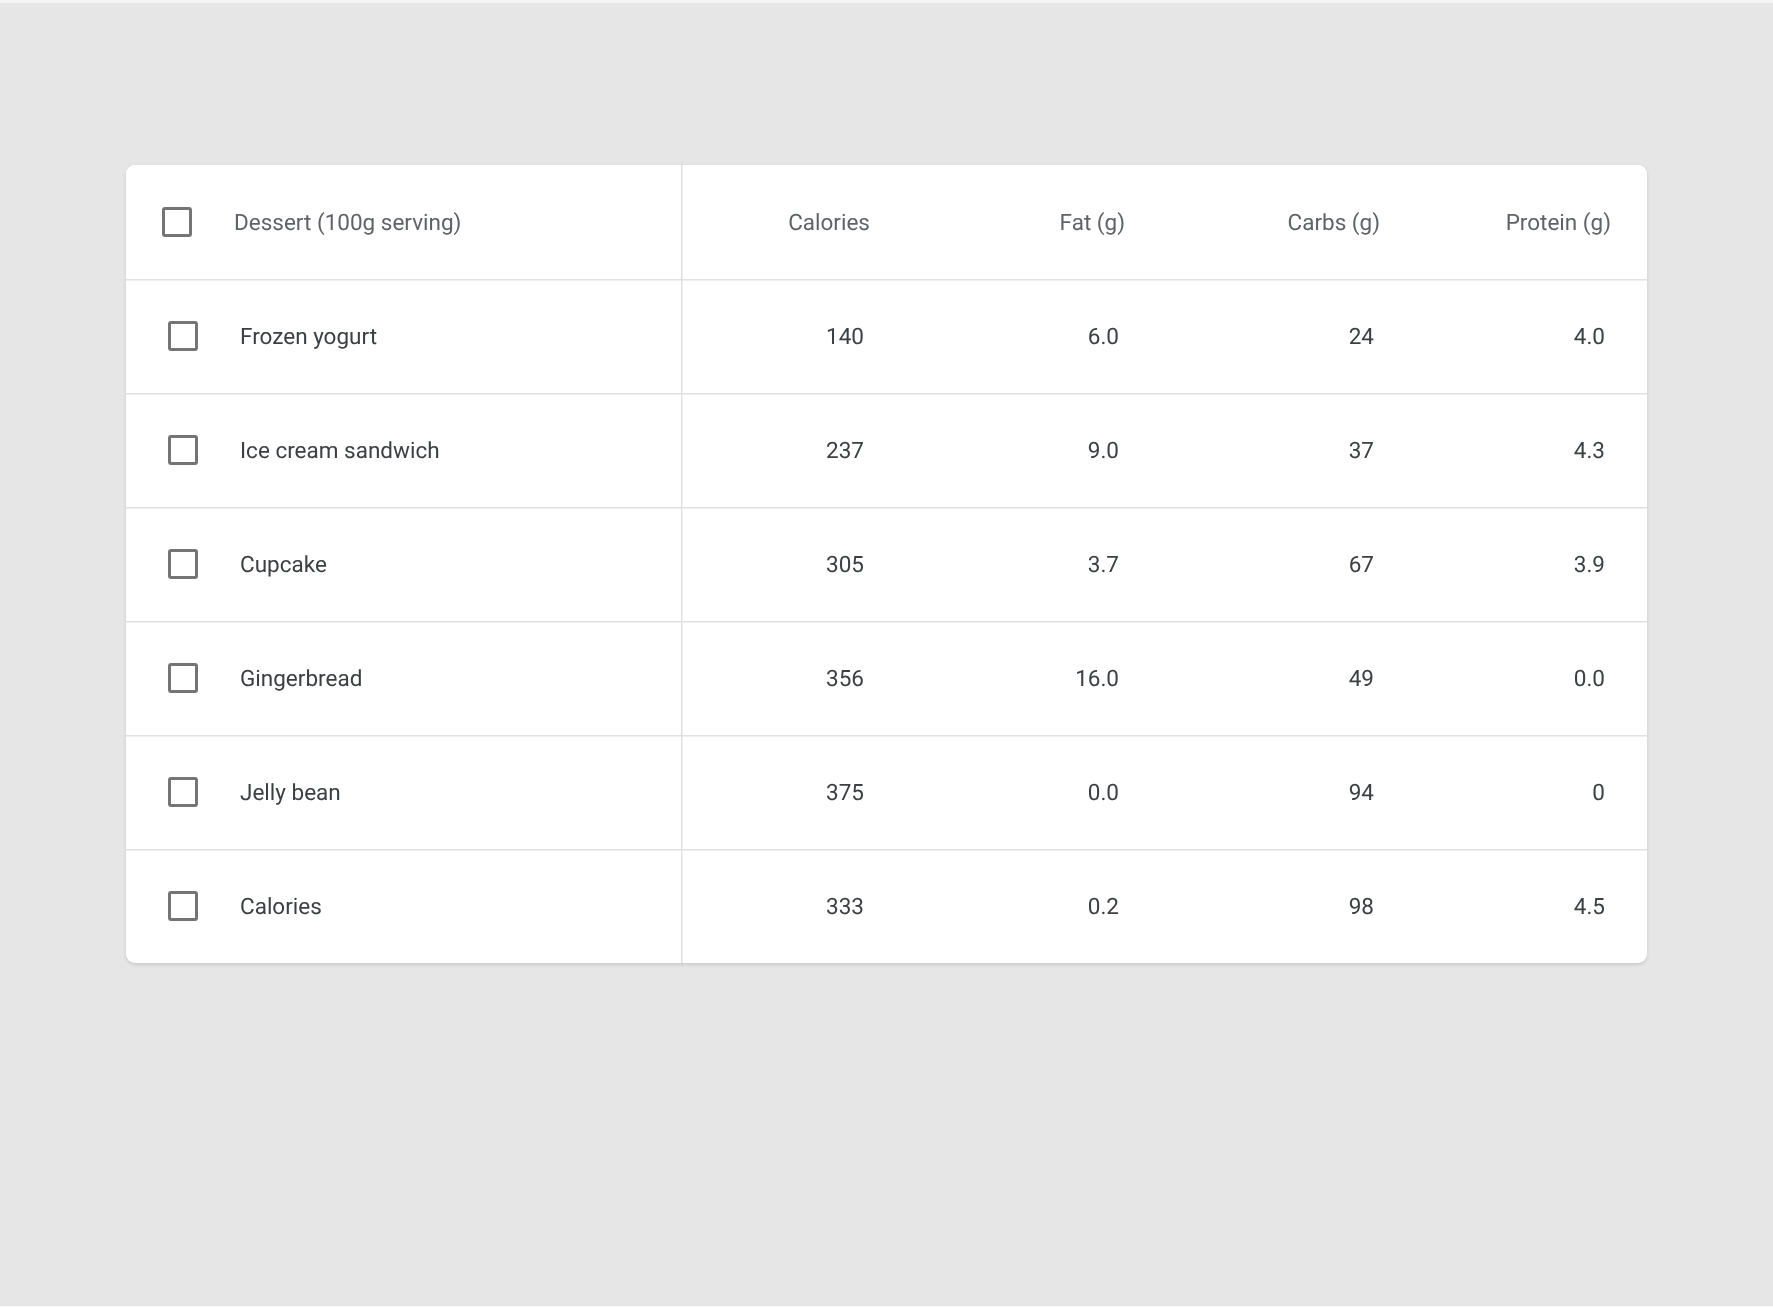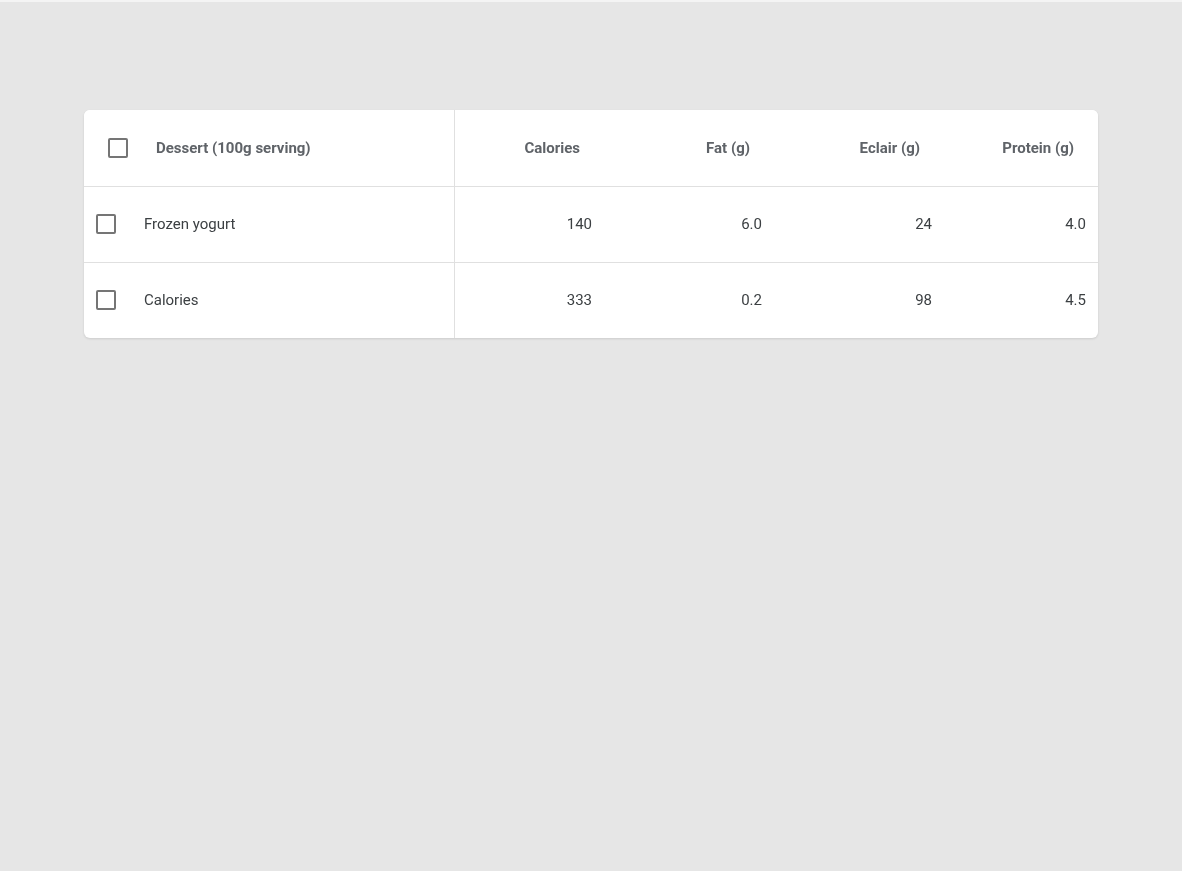--- a/index.html
+++ b/index.html
@@ -26,38 +26,38 @@
     background: #ffffff;
     border-radius: 6px;
     box-shadow: 0 1px 3px rgba(0,0,0,0.08), 0 1px 2px rgba(0,0,0,0.04);
     overflow: hidden;
   }
   table {
     width: 100%;
     border-collapse: collapse;
   }
   thead th {
-    font-weight: 700;
+    font-weight: 400;
     color: #5f6368;
     font-size: 15px;
     text-align: right;
     padding: 0 24px;
     height: 76px;
     border-bottom: 1px solid #e0e0e0;
     background: #fff;
   }
   thead th.name-col {
     text-align: left;
     border-right: 1px solid #e0e0e0;
   }
   tbody td {
     color: #3c4043;
     font-size: 15px;
     text-align: right;
-    padding: 0 12px;
+    padding: 0 28px;
     height: 76px;
     border-bottom: 1px solid #e0e0e0;
   }
   tbody tr:last-child td {
     border-bottom: none;
   }
   tbody td.name-col {
     text-align: left;
     border-right: 1px solid #e0e0e0;
   }
@@ -97,21 +97,21 @@
       <thead>
         <tr>
           <th class="name-col">
             <div class="name-cell">
               <span class="checkbox"></span>
               <span>Dessert (100g serving)</span>
             </div>
           </th>
           <th><span>Calories</span></th>
           <th><span>Fat (g)</span></th>
-          <th><span>Eclair (g)</span></th>
+          <th><span>Carbs (g)</span></th>
           <th><span>Protein (g)</span></th>
         </tr>
       </thead>
       <tbody>
 
       <tr>
             <td class="name-col">
               <div class="name-cell">
                 <span class="checkbox"></span>
                 <span>Frozen yogurt</span>
@@ -119,20 +119,68 @@
             </td>
             <td>140</td>
             <td>6.0</td>
             <td>24</td>
             <td>4.0</td>
           </tr>
           <tr>
             <td class="name-col">
               <div class="name-cell">
                 <span class="checkbox"></span>
+                <span>Ice cream sandwich</span>
+              </div>
+            </td>
+            <td>237</td>
+            <td>9.0</td>
+            <td>37</td>
+            <td>4.3</td>
+          </tr>
+          <tr>
+            <td class="name-col">
+              <div class="name-cell">
+                <span class="checkbox"></span>
+                <span>Cupcake</span>
+              </div>
+            </td>
+            <td>305</td>
+            <td>3.7</td>
+            <td>67</td>
+            <td>3.9</td>
+          </tr>
+          <tr>
+            <td class="name-col">
+              <div class="name-cell">
+                <span class="checkbox"></span>
+                <span>Gingerbread</span>
+              </div>
+            </td>
+            <td>356</td>
+            <td>16.0</td>
+            <td>49</td>
+            <td>0.0</td>
+          </tr>
+          <tr>
+            <td class="name-col">
+              <div class="name-cell">
+                <span class="checkbox"></span>
+                <span>Jelly bean</span>
+              </div>
+            </td>
+            <td>375</td>
+            <td>0.0</td>
+            <td>94</td>
+            <td>0</td>
+          </tr>
+          <tr>
+            <td class="name-col">
+              <div class="name-cell">
+                <span class="checkbox"></span>
                 <span>Calories</span>
               </div>
             </td>
             <td>333</td>
             <td>0.2</td>
             <td>98</td>
             <td>4.5</td>
           </tr>
         </tbody>
     </table>

